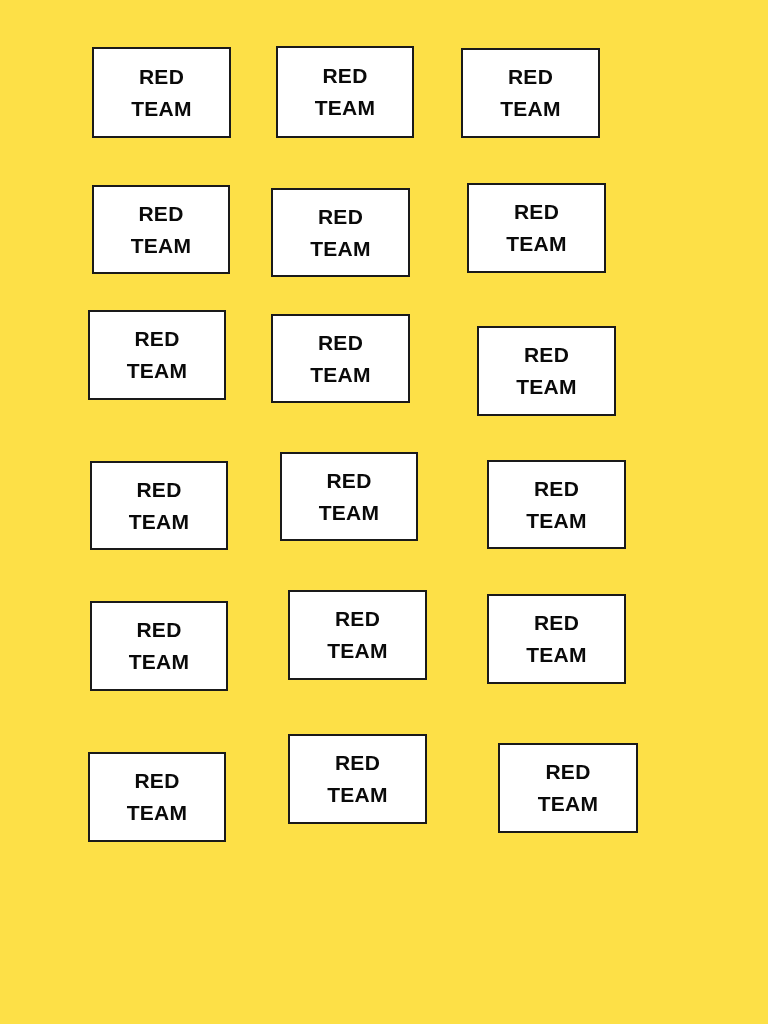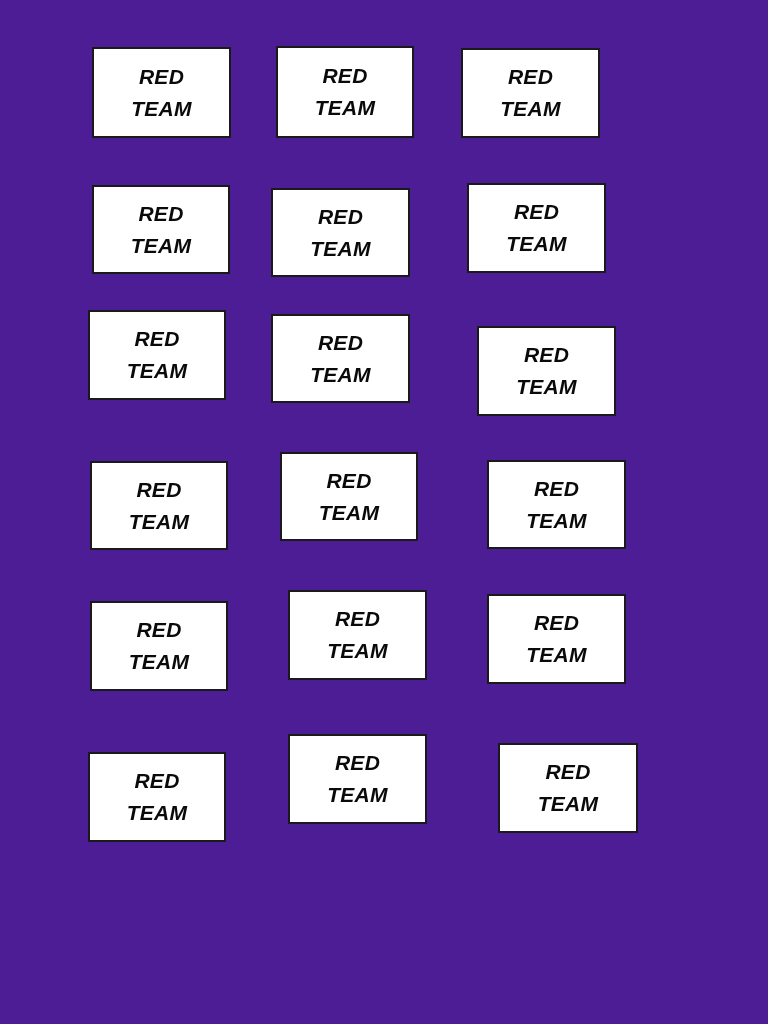--- a/index.html
+++ b/index.html
@@ -41,21 +41,21 @@
     line-height: 1.52;
     letter-spacing: 0.3px;
     color: #0a0a0a;
     text-align: center;
     white-space: nowrap;
   }
 </style>
 </head>
 <body>
 
-<div id="page" style="width: 768px; height: 1024px; background: #4c1d95; font-style: italic;">
+<div id="page" style="width: 768px; height: 1024px; background: #fde047;">
     <div class="label-card" style="left: 92px; top: 47px; width: 139px; height: 91px; border-color: rgb(26, 26, 26); background: rgb(255, 255, 255);">
       <div class="label-line" style="color: rgb(10, 10, 10);">RED</div>
       <div class="label-line" style="color: rgb(10, 10, 10);">TEAM</div>
     </div>
     <div class="label-card" style="left: 276px; top: 46px; width: 138px; height: 92px; border-color: rgb(26, 26, 26); background: rgb(255, 255, 255);">
       <div class="label-line" style="color: rgb(10, 10, 10);">RED</div>
       <div class="label-line" style="color: rgb(10, 10, 10);">TEAM</div>
     </div>
     <div class="label-card" style="left: 461px; top: 48px; width: 139px; height: 90px; border-color: rgb(26, 26, 26); background: rgb(255, 255, 255);">
       <div class="label-line" style="color: rgb(10, 10, 10);">RED</div>

